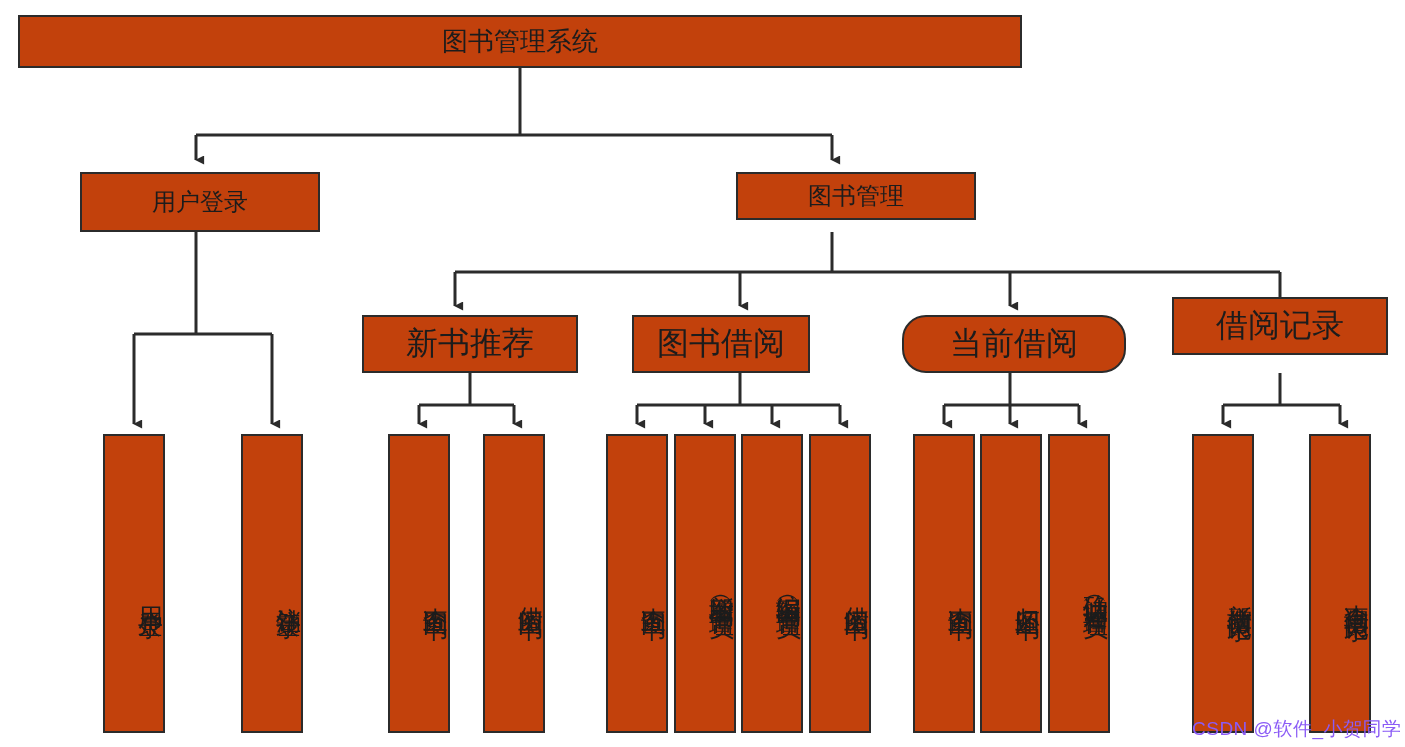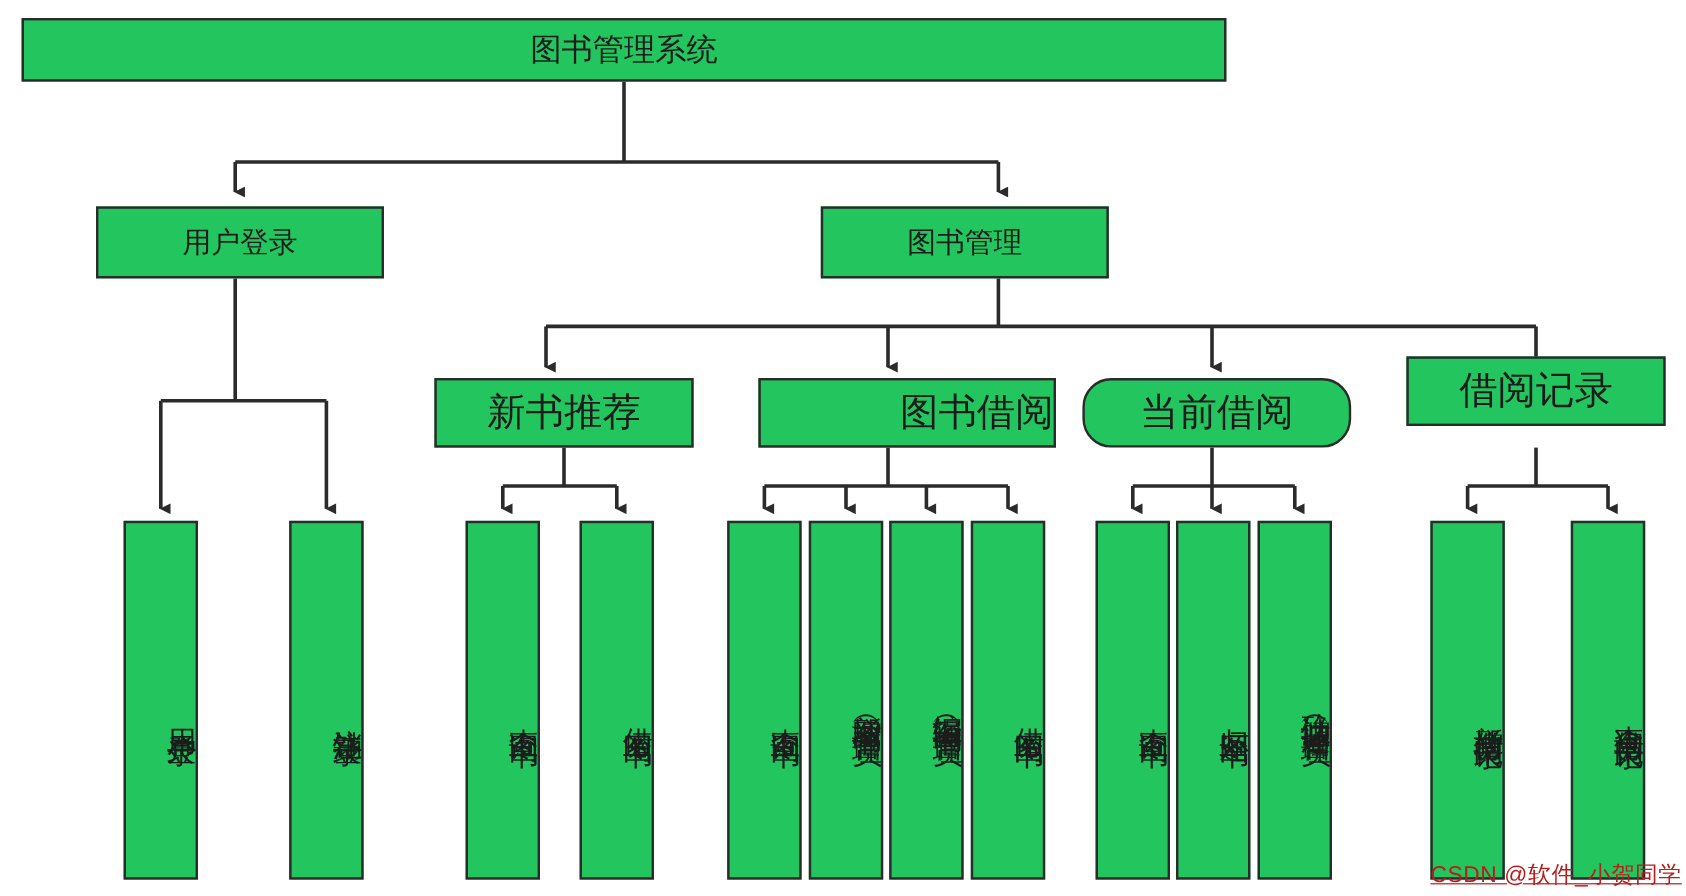--- a/index.html
+++ b/index.html
@@ -22,21 +22,21 @@
     position: absolute;
     left: 0;
     top: 0;
     width: 1405px;
     height: 747px;
     pointer-events: none;
   }
   .node {
     position: absolute;
     box-sizing: border-box;
-    background: #22c55e;
+    background: #c2410c;
     border: 2.5px solid #2b2b2b;
     display: flex;
     align-items: center;
     justify-content: center;
     color: #1c1c1c;
   }
   .node.root {
     font-size: 26px;
   }
   .node.level2 {
@@ -59,24 +59,23 @@
   .node.leaf.tall-text {
     padding-top: 10px;
   }
   .label {
     display: block;
     white-space: nowrap;
   }
   .watermark {
     position: absolute;
     font-size: 19px;
-    color: #b91c1c;
+    color: #8b5cf6;
     white-space: nowrap;
     letter-spacing: 0.5px;
-    text-decoration: underline;
   }
 </style>
 </head>
 <body>
 
 <div id="canvas">
 
   <svg class="wires" viewBox="0 0 1405 747" xmlns="http://www.w3.org/2000/svg">
     <defs>
       <marker id="arrow" viewBox="0 0 10 10" refX="5" refY="9" markerWidth="9" markerHeight="11" orient="auto-start-reverse" markerUnits="userSpaceOnUse">
@@ -127,28 +126,28 @@
     </g>
   </svg>
 
   <div class="node root" style="left:18px; top:15px; width:1004px; height:53px;">
     <span class="label">图书管理系统</span>
   </div>
 
   <div class="node level2" style="left:80px; top:172px; width:240px; height:60px;">
     <span class="label">用户登录</span>
   </div>
-  <div class="node level2" style="left:684px; top:172px; width:240px; height:60px;">
+  <div class="node level2" style="left:736px; top:172px; width:240px; height:48px;">
     <span class="label">图书管理</span>
   </div>
 
   <div class="node level3" style="left:362px; top:315px; width:216px; height:58px;">
     <span class="label">新书推荐</span>
   </div>
-  <div class="node level3" style="left:632px; top:315px; width:248px; height:58px;justify-content:flex-end;">
+  <div class="node level3" style="left:632px; top:315px; width:178px; height:58px;">
     <span class="label">图书借阅</span>
   </div>
   <div class="node level3" style="left:902px; top:315px; width:224px; height:58px;border-radius:24px;">
     <span class="label">当前借阅</span>
   </div>
   <div class="node level3" style="left:1172px; top:297px; width:216px; height:58px;">
     <span class="label">借阅记录</span>
   </div>
 
   <div class="node leaf" style="left:103px; top:434px; width:62px; height:299px;">

